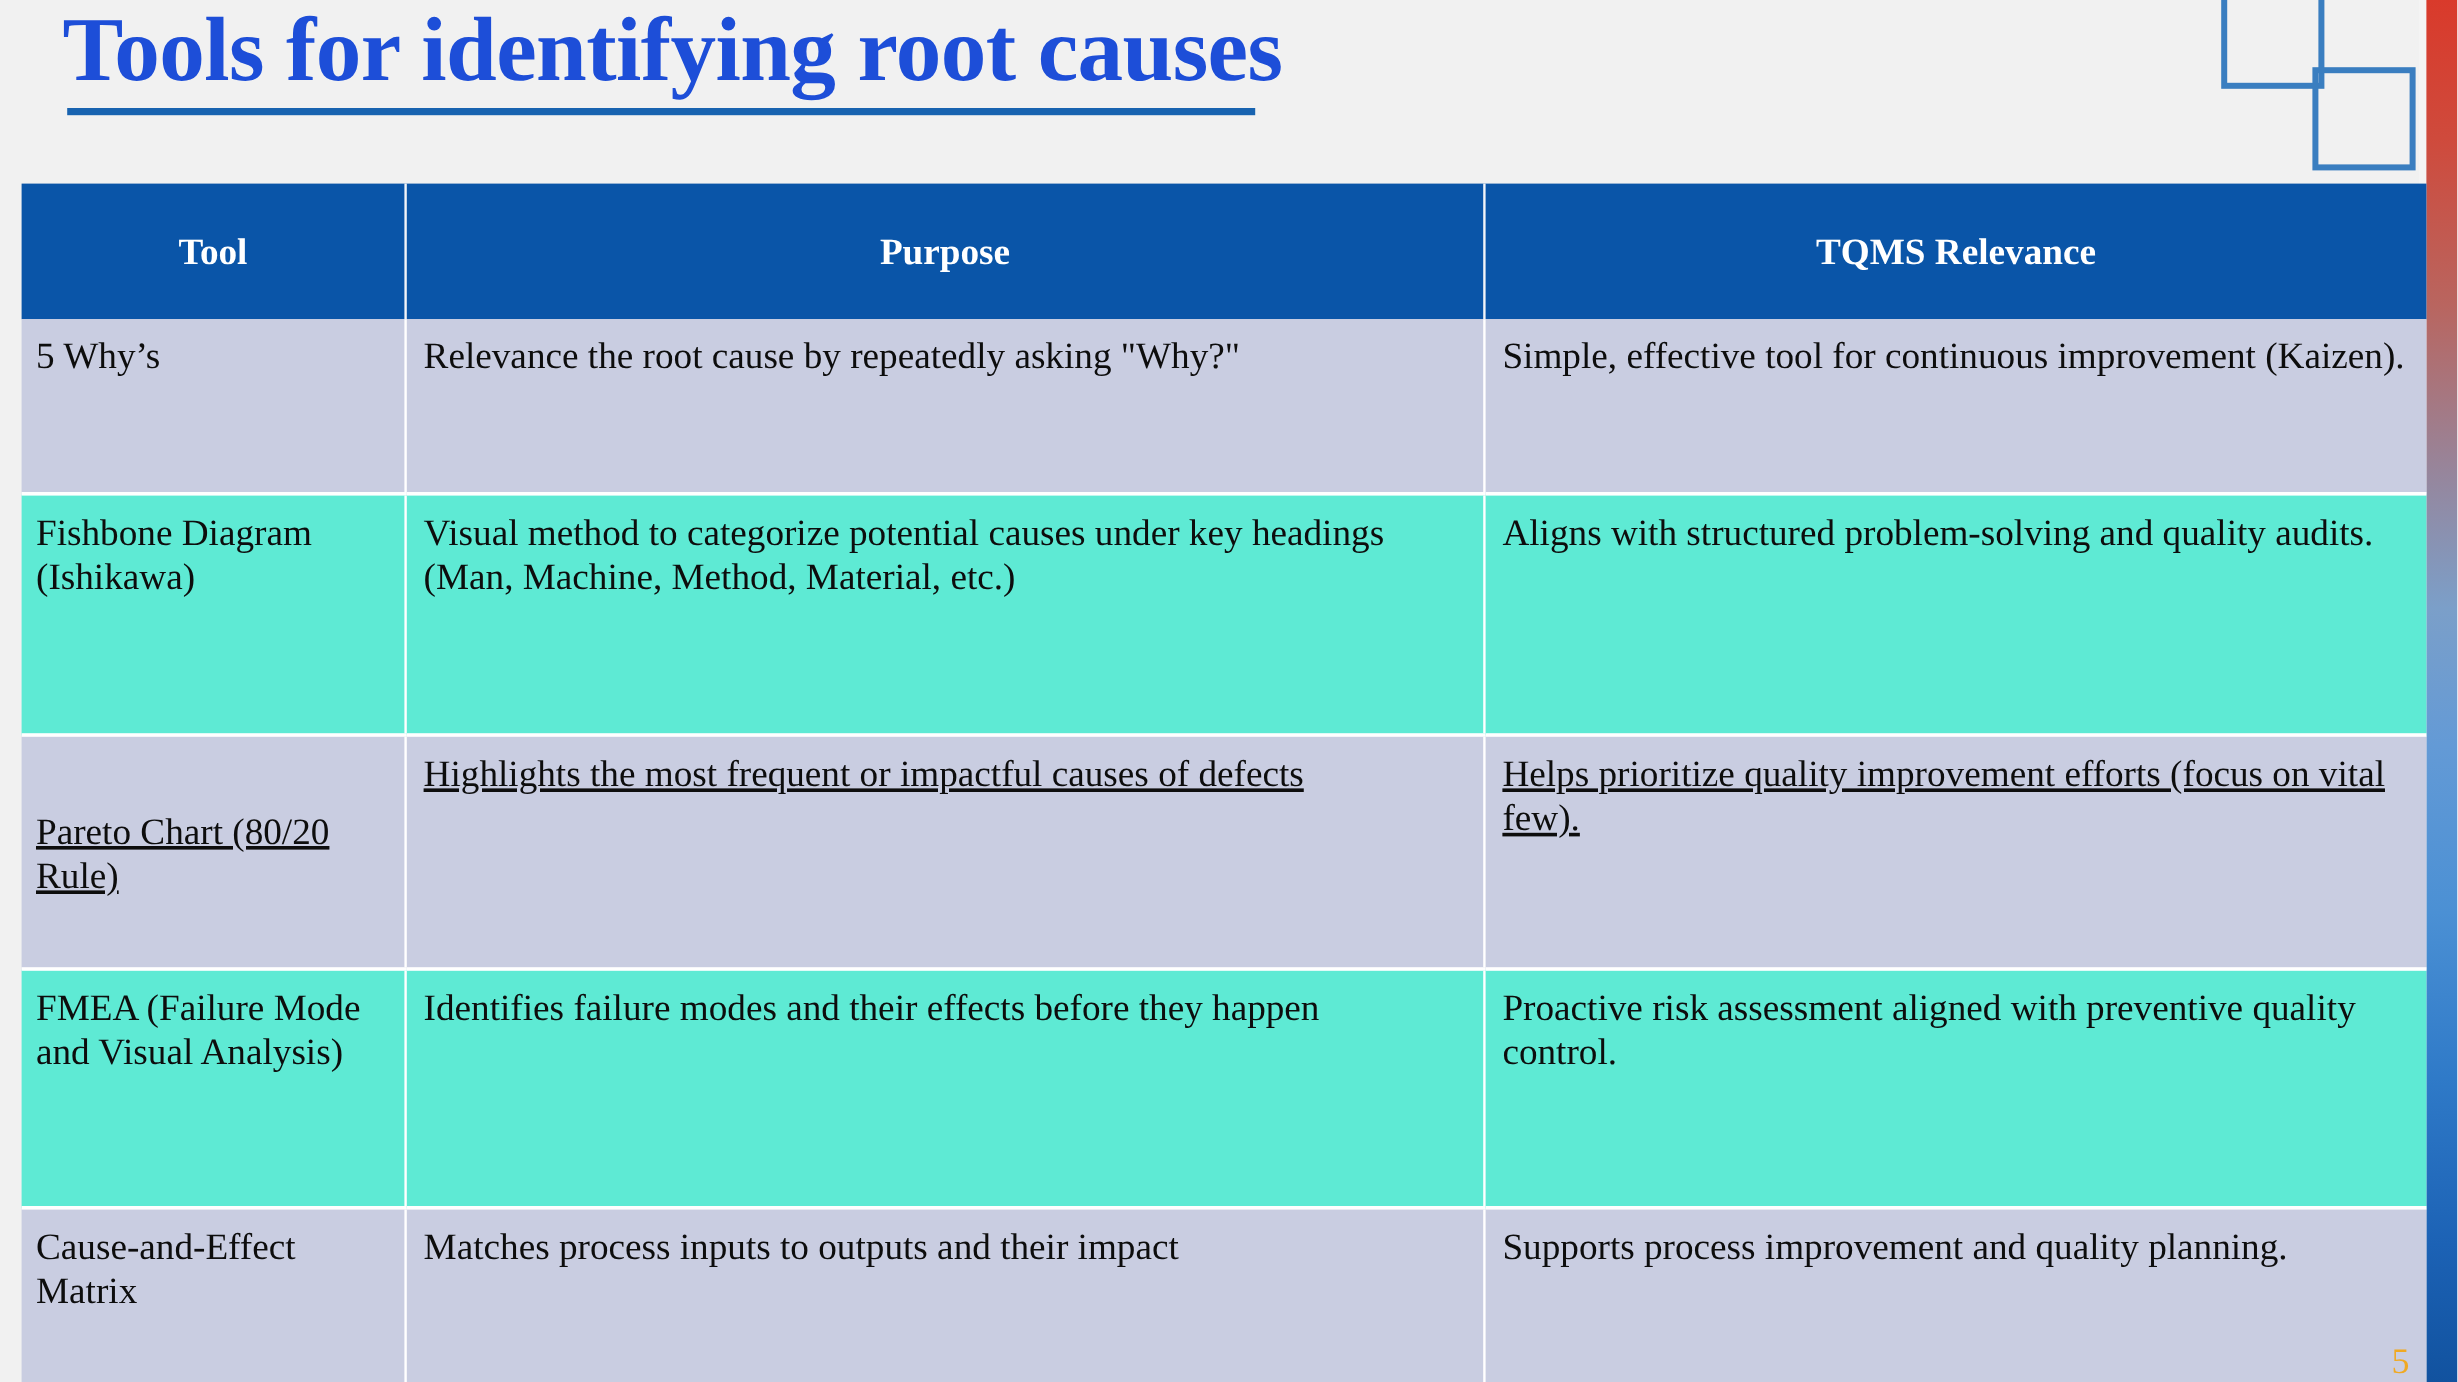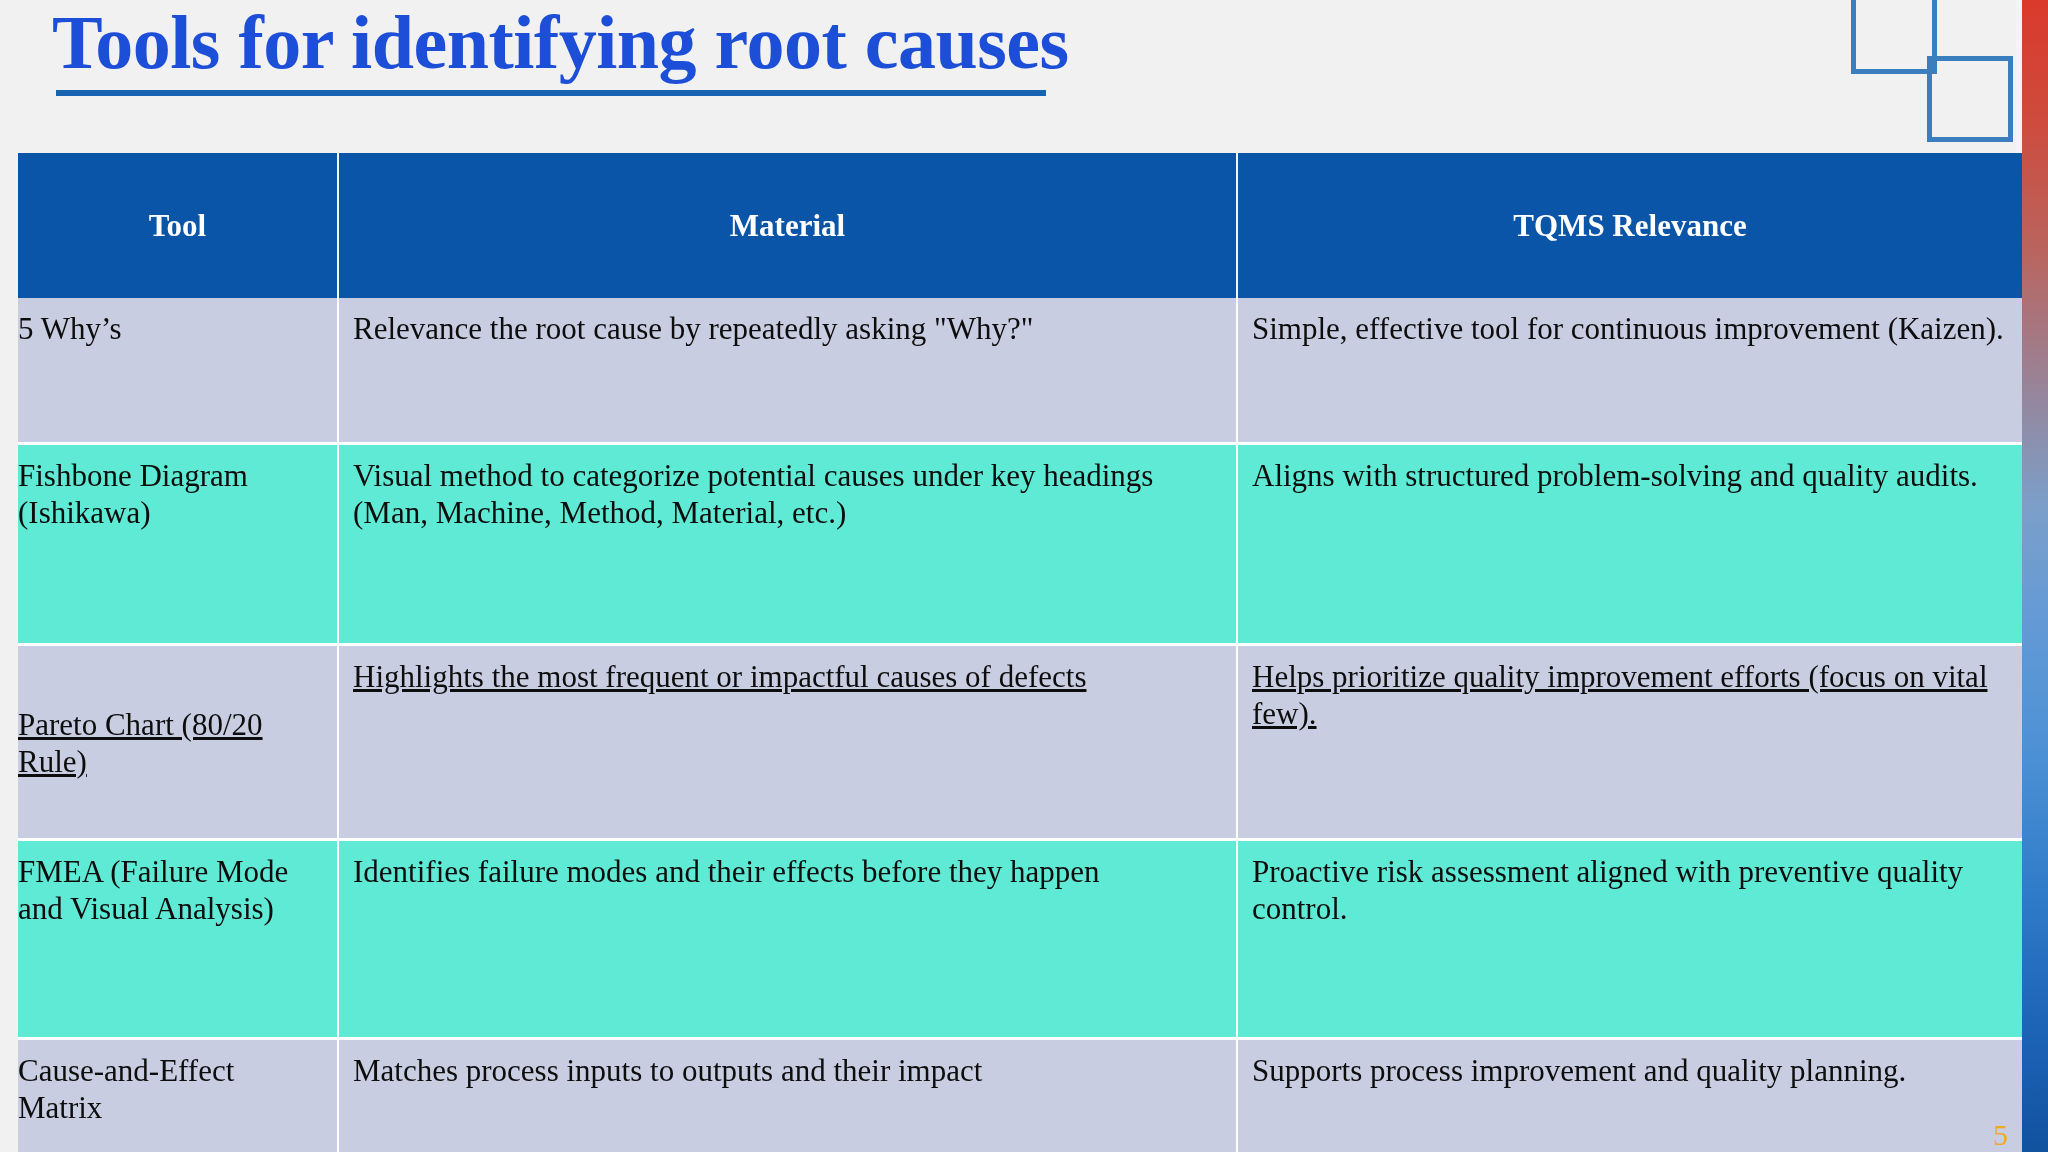--- a/index.html
+++ b/index.html
@@ -102,40 +102,40 @@
 
   thead th {
     background: #0a55a8;
     color: #ffffff;
     font-size: 31px;
     font-weight: bold;
     text-align: center;
     vertical-align: middle;
     height: 113px;
     border-right: 2px solid #f2f4f8;
-    padding: 16px 10px;
+    padding: 0 10px;
     font-family: "Liberation Serif", "DejaVu Serif", serif;
   }
   thead th:last-child { border-right: 0; }
 
   tbody td {
     font-size: 31px;
     color: #0d0d0d;
     padding: 12px 14px 10px 14px;
     border-right: 2px solid #ffffff;
     border-bottom: 3px solid #ffffff;
     vertical-align: top;
     line-height: 1.20;
     font-family: "Liberation Serif", "DejaVu Serif", serif;
   }
   tbody td:last-child { border-right: 0; }
   tbody tr.band-a td { background: #c9cde1; }
   tbody tr.band-b td { background: #5eead4; font-family: Liberation Serif, serif; }
 
-  tbody td.cell-tool { padding-left: 0; }
+  tbody td.cell-tool { padding-left: 12px; }
   tbody td.v-mid { vertical-align: middle; }
 
   tr.r1 td { height: 122px; }
   tr.r2 td { height: 176px; }
   tr.r3 td { height: 170px; text-decoration: underline; }
   tr.r4 td { height: 174px; }
   tr.r5 td { height: 170px; }
 
   
   #slide-number {
@@ -167,21 +167,21 @@
   <div id="tbl-wrap">
     <table id="tools-table">
       <colgroup>
         <col class="c-tool">
         <col class="c-purpose">
         <col class="c-tqms">
       </colgroup>
       <thead>
         <tr>
           <th>Tool</th>
-          <th>Material</th>
+          <th>Purpose</th>
           <th>TQMS Relevance</th>
         </tr>
       </thead>
       <tbody>
         <tr class="band-a r1">
           <td class="cell-tool">5 Why’s</td>
           <td>Relevance the root cause by repeatedly asking "Why?"</td>
           <td>Simple, effective tool for continuous improvement (Kaizen).</td>
         </tr>
         <tr class="band-b r2">

